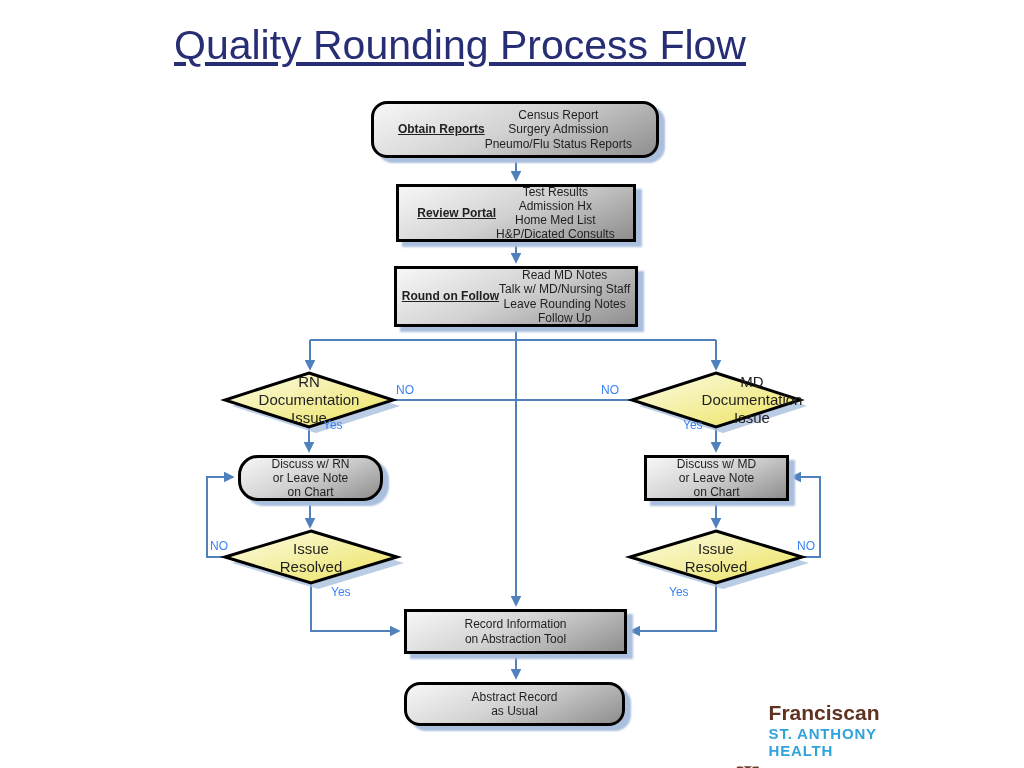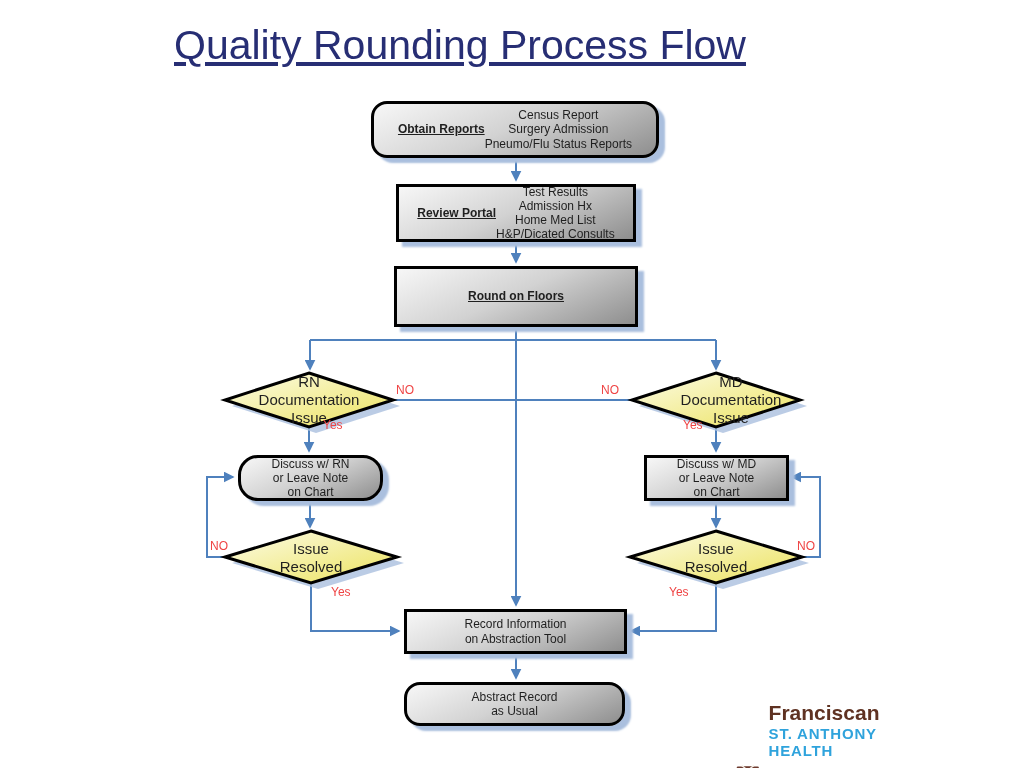--- a/index.html
+++ b/index.html
@@ -31,21 +31,21 @@
   }
   .terminator { border-radius:16px; }
   .ntitle { font-weight:bold; text-decoration:underline; }
   .nbody { white-space:pre-line; }
 
   .dlabel {
     position:absolute; transform:translate(-50%,-50%);
     text-align:center; white-space:pre-line;
     font-size:15px; color:var(--text-color); line-height:1.2;
   }
-  .elabel { position:absolute; font-size:12px; color:#ef4444; }
+  .elabel { position:absolute; font-size:12px; color:#3b82f6; }
 
   .logo { position:absolute; left:735px; top:702px; display:flex; gap:8px; align-items:flex-end; }
   .logo-text { display:flex; flex-direction:column; }
   .brand { font-size:21px; font-weight:bold; color:var(--brand-color); line-height:1.0; }
   .org   { font-size:15px; font-weight:bold; color:var(--org-color); letter-spacing:.8px; margin-top:3px; line-height:1.1; }
   .loc   { font-size:14px; font-weight:400; color:var(--location-color); margin-top:17px; line-height:1.1; }
 </style>
 </head>
 <body>
 
@@ -102,21 +102,25 @@
 
   <div class="node" style="left:396px; top:184px; width:240px; height:58px;">
     <div class="ntitle">Review Portal</div>
     <div class="nbody">Test Results
 Admission Hx
 Home Med List
 H&amp;P/Dicated Consults</div>
   </div>
 
   <div class="node" style="left:394px; top:266px; width:244px; height:61px;">
-    <div class="ntitle">Round on Floors</div>
+    <div class="ntitle">Round on Follow</div>
+    <div class="nbody">Read MD Notes
+Talk w/ MD/Nursing Staff
+Leave Rounding Notes
+Follow Up</div>
   </div>
 
   <div class="node" style="left:238px; top:455px; width:145px; height:46px;border-radius:20px;">
     <div class="nbody">Discuss w/ RN
 or Leave Note
 on Chart</div>
   </div>
 
   <div class="node" style="left:644px; top:455px; width:145px; height:46px;">
     <div class="nbody">Discuss w/ MD
@@ -130,21 +134,21 @@
   </div>
 
   <div class="node terminator" style="left:404px; top:682px; width:221px; height:44px;">
     <div class="nbody">Abstract Record
 as Usual</div>
   </div>
 
   <div class="dlabel" style="left:309px; top:400px;">RN
 Documentation
 Issue</div>
-  <div class="dlabel" style="left:731px; top:400px;">MD
+  <div class="dlabel" style="left:752px; top:400px;">MD
 Documentation
 Issue</div>
   <div class="dlabel" style="left:311px; top:558px;">Issue
 Resolved</div>
   <div class="dlabel" style="left:716px; top:558px;">Issue
 Resolved</div>
 
   <div class="elabel" style="left:396px; top:383px;">NO</div>
   <div class="elabel" style="left:601px; top:383px;">NO</div>
   <div class="elabel" style="left:323px; top:418px;">Yes</div>

